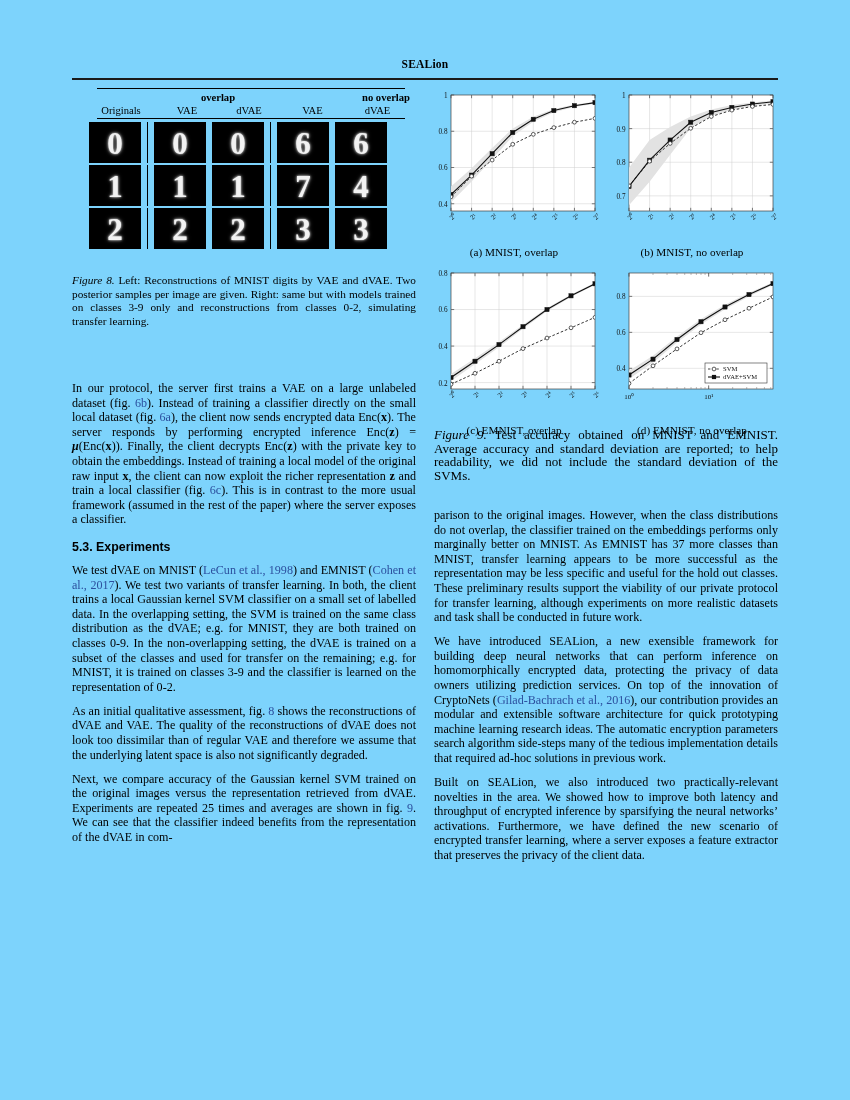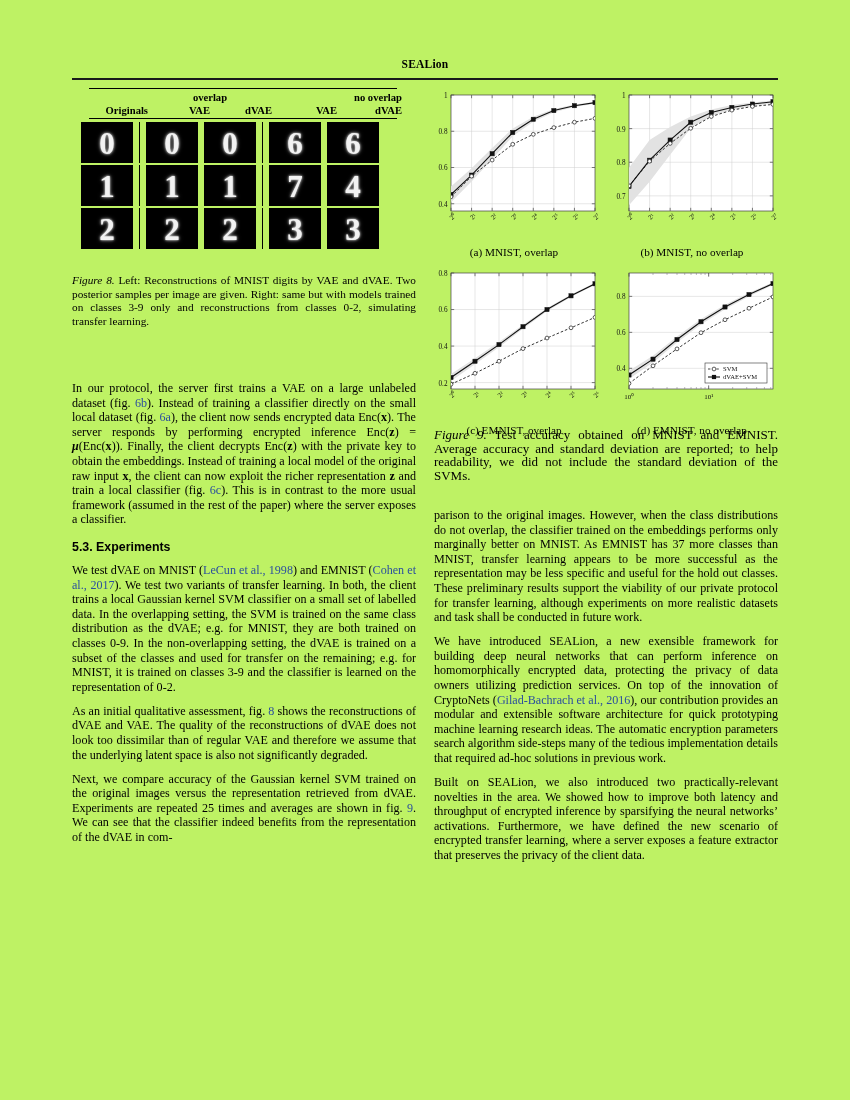--- a/index.html
+++ b/index.html
@@ -12,21 +12,21 @@
     height: 1100px;
     font-family: "Liberation Serif", serif;
     color: #000;
     position: relative;
     overflow: hidden;
   }
   .page {
     position: absolute;
     left: 0; top: 0;
     width: 850px; height: 1100px;
-    background: #bef264;
+    background: #7dd3fc;
   }
 
   
   .running-head {
     position: absolute;
     left: 72px; top: 58px;
     width: 706px;
     text-align: center;
     font-weight: bold;
     font-size: 11.5px;
@@ -71,39 +71,39 @@
     margin: 16px 0 10px 0;
     line-height: 18px;
   }
   .cite { color: #2b4f9e; }
   .bfit { font-weight: bold; font-style: italic; }
   .bfup { font-weight: bold; }
 
   
   #fig8 {
     position: absolute;
-    left: 78px; top: 88px;
+    left: 86px; top: 88px;
     width: 330px;
   }
   .f8-rule {
     height: 1.1px;
     background: #000;
     width: 308px;
     margin-left: 11px;
   }
   .f8-headrow {
     display: flex;
     align-items: flex-end;
     font-size: 10.6px;
     font-weight: bold;
     padding: 2px 0 2px 0;
   }
   .f8-h-cell {
-    text-align: right;
-    font-weight: bold;
+    text-align: center;
+    font-weight: normal;
   }
   .f8-grouplabels {
     display: flex;
     font-size: 10.6px;
     font-weight: bold;
     padding-top: 3px;
   }
   .grid-wrap { padding: 3px 0 0 0; }
   .digit-row {
     display: flex;

